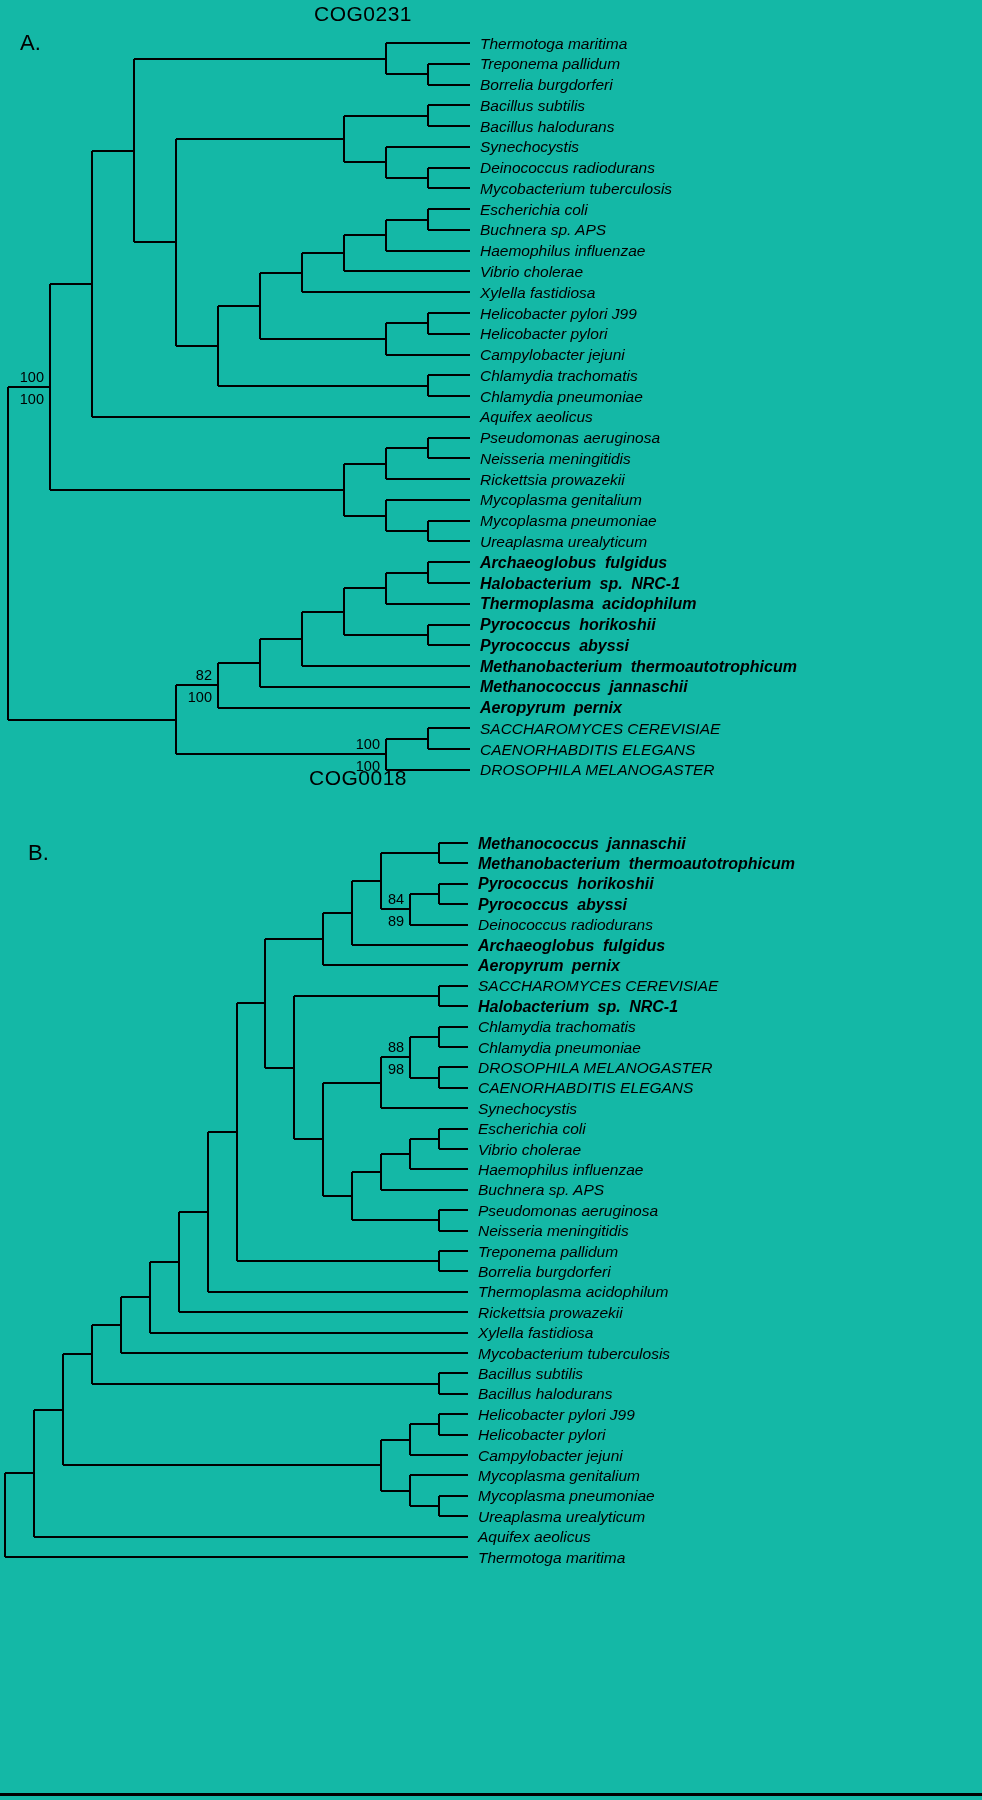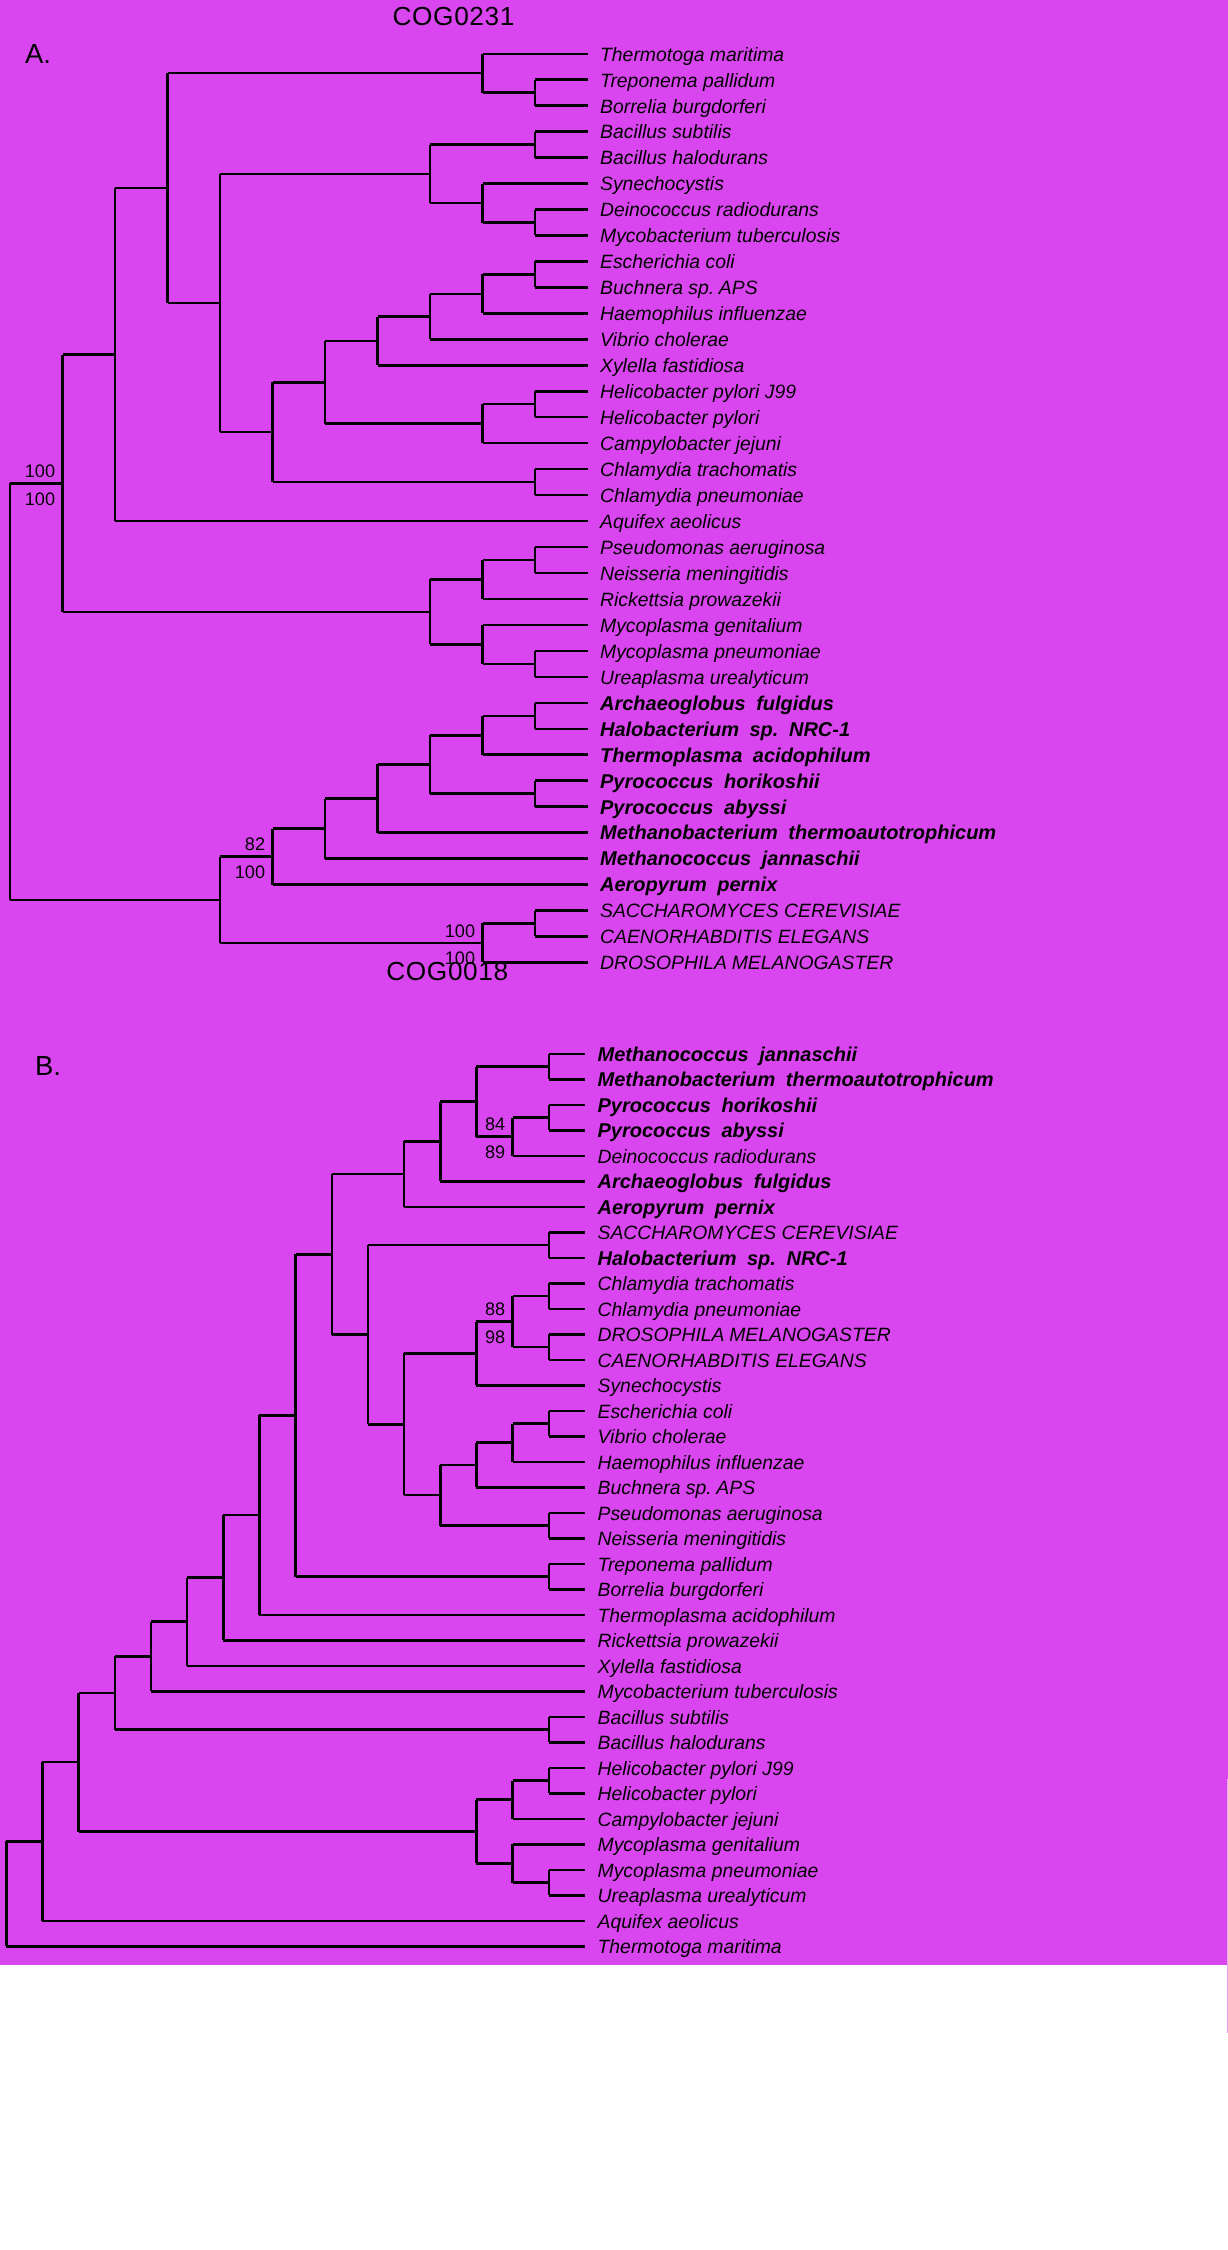--- a/index.html
+++ b/index.html
@@ -4,22 +4,22 @@
 <style>
   html, body {
     margin: 0; padding: 0;
     background: #ffffff;
     font-family: "Liberation Sans", sans-serif;
     color: #000;
   }
   .figure {
     position: relative;
     width: 982px;
-    height: 1572px;
-    background: #d946ef;
+    height: 1800px;
+    background: #14b8a6;
     overflow: hidden;
   }
   .panel-title {
     position: absolute;
     font-size: 21px;
     letter-spacing: 0.5px;
     color: #000;
     width: 220px;
     text-align: center;
   }

